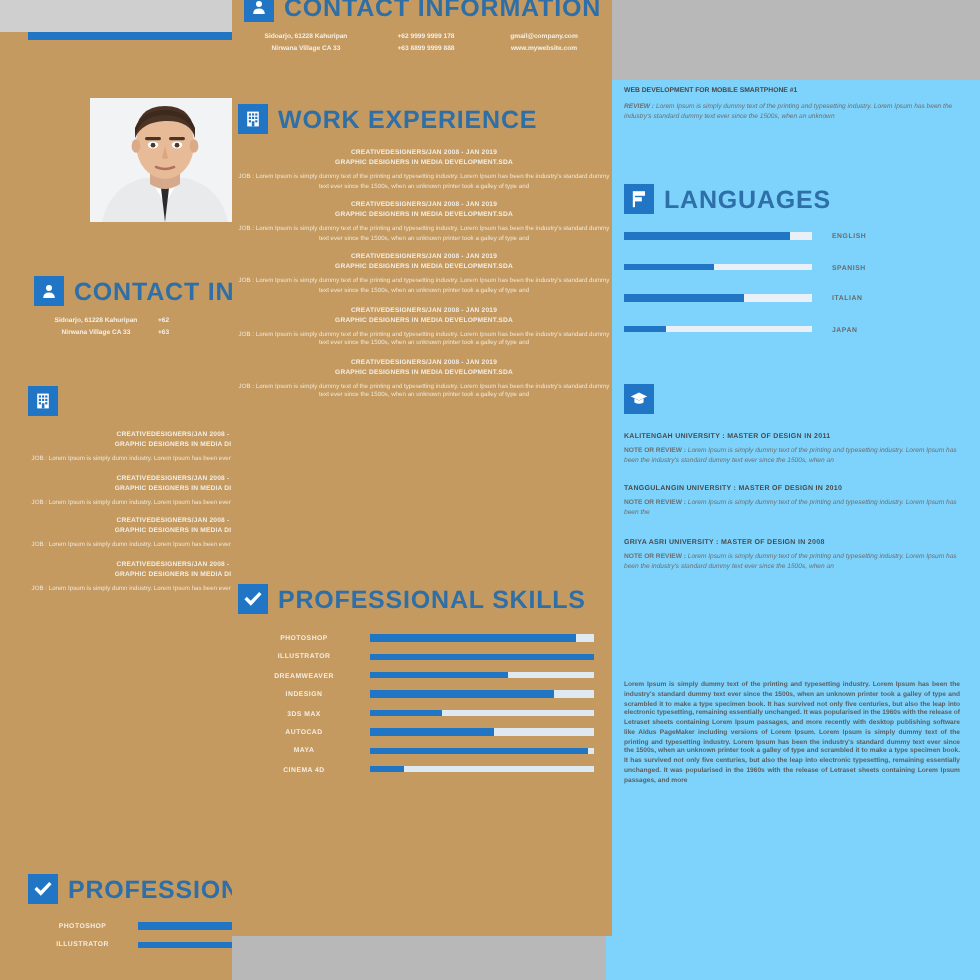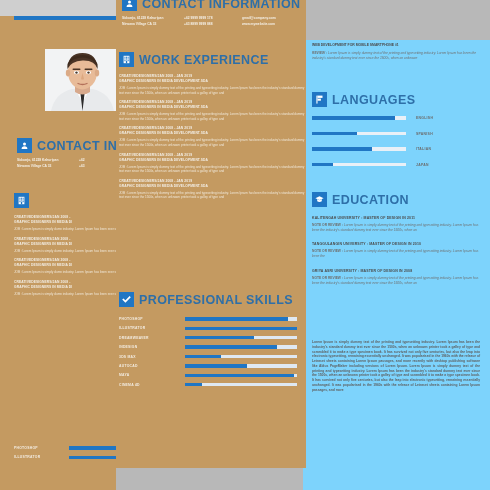--- a/index.html
+++ b/index.html
@@ -4,21 +4,21 @@
 <style>
   html,body{margin:0;padding:0;}
   body{
     width:490px;height:490px;overflow:hidden;
     background:#b8b8b8;
     font-family:"Liberation Sans", sans-serif;
     position:relative;
   }
   
   .layer{position:absolute;overflow:hidden;}
-  .tan{background:#c49a61;}
+  .tan{background:#c49a61;text-align:center;}
   .white{background:#7dd3fc;margin-top:40px;}
   .gray{background:#cfcfcf;}
 
   
   .sec-head{display:flex;align-items:center;gap:5px;}
   .sec-icon{
     width:15px;height:15px;background:#2076c4;
     display:flex;align-items:center;justify-content:center;
     flex:0 0 auto;
   }
@@ -122,21 +122,20 @@
 
   <div style="position:absolute;left:9px;top:152px;width:172px;">
     <div class="sec-head">
       <span class="sec-icon">
         <svg width="11" height="11" viewBox="0 0 11 11">
           <rect x="0" y="0" width="11" height="11" fill="#2076c4"></rect>
           <path d="M5.5 2.3 L9.6 4.2 L5.5 6.1 L1.4 4.2 Z" fill="#fff"></path>
           <path d="M3.2 5.1 L3.2 7.2 Q5.5 8.6 7.8 7.2 L7.8 5.1 L5.5 6.2 Z" fill="#fff"></path>
         </svg>
       </span>
-      <span class="sec-title">EDUCATION</span>
     </div>
     <div style="margin-top:8px;">
 
     <div style="margin-bottom: 9px;">
           <div class="edu-title">KALITENGAH UNIVERSITY : MASTER OF DESIGN IN 2011</div>
           <div class="edu-note" style="margin-top: 2px;"><b>NOTE OR REVIEW : </b><span>Lorem Ipsum is simply dummy text of the printing and typesetting industry. Lorem Ipsum has been the industry's standard dummy text ever since the 1500s, when an</span></div>
         </div>
         <div style="margin-bottom: 9px;">
           <div class="edu-title">TANGGULANGIN UNIVERSITY : MASTER OF DESIGN IN 2010</div>
           <div class="edu-note" style="margin-top: 2px;"><b>NOTE OR REVIEW : </b><span>Lorem Ipsum is simply dummy text of the printing and typesetting industry. Lorem Ipsum has been the</span></div>
@@ -394,20 +393,29 @@
         </div>
         <div class="exp-block">
           <div class="job-head">CREATIVEDESIGNERS/JAN 2008 -</div>
           <div class="job-head">GRAPHIC DESIGNERS IN MEDIA DI</div>
           <div class="job-body" style="margin-top: 2px;">JOB : Lorem Ipsum is simply dumn industry. Lorem Ipsum has been ever since the 1500s, when an unk</div>
         </div>
       </div>
   </div>
 
   <div style="position:absolute;left:14px;top:437px;width:150px;">
+    <div class="sec-head">
+      <span class="sec-icon">
+        <svg width="11" height="11" viewBox="0 0 11 11">
+          <rect x="0" y="0" width="11" height="11" fill="#2076c4"></rect>
+          <path d="M2.4 5.6 L4.4 7.6 L8.6 3.2" stroke="#fff" stroke-width="1.7" fill="none" stroke-linecap="square"></path>
+        </svg>
+      </span>
+      <span class="sec-title">PROFESSION</span>
+    </div>
     <div style="margin-top:9px;">
 
     <div class="bar-row">
           <div class="bar-label" style="width: 64px;">PHOTOSHOP</div>
           <div class="bar-track" style="width: 112px;">
             <div class="bar-fill" style="width: 92%;"></div>
           </div>
         </div>
         <div class="bar-row">
           <div class="bar-label" style="width: 64px;">ILLUSTRATOR</div>

